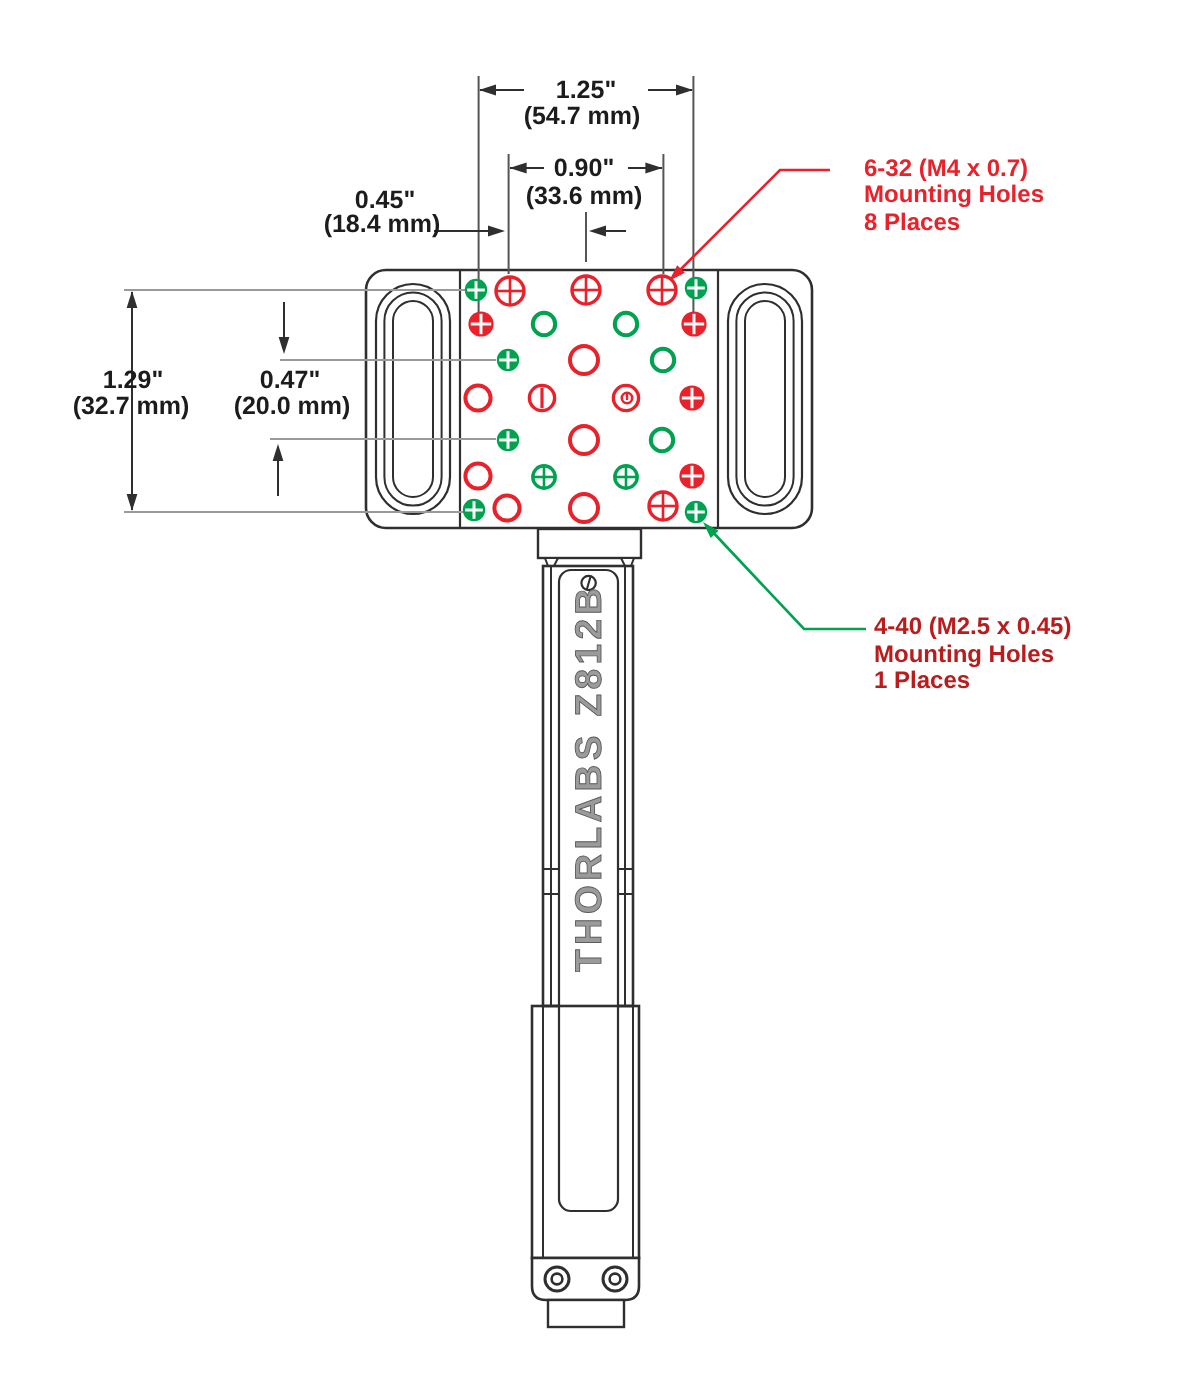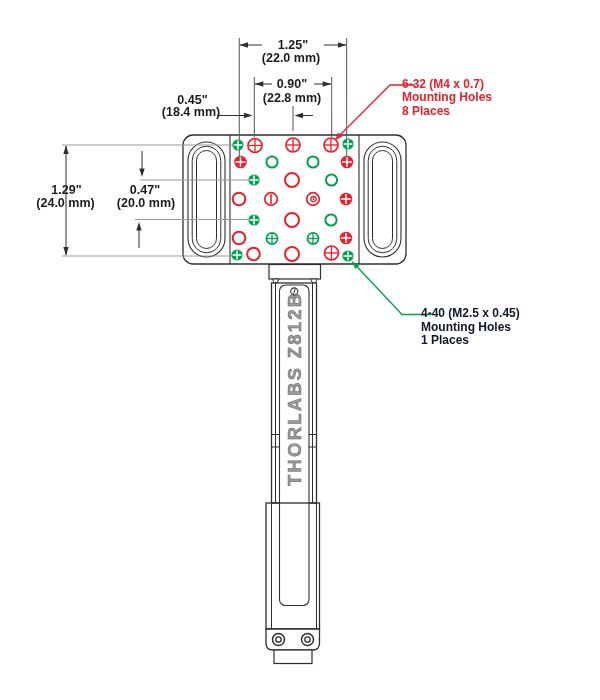--- a/index.html
+++ b/index.html
@@ -140,34 +140,34 @@
       <circle cx="292" cy="254" r="7" stroke="#e8212a" stroke-width="2" fill="#fff"></circle>
       <circle cx="331.5" cy="253" r="7" stroke="#e8212a" stroke-width="1.7" fill="#fff"></circle>
       <line x1="325" y1="253" x2="338" y2="253" stroke="#e8212a" stroke-width="1.3"></line>
       <line x1="331.5" y1="246.5" x2="331.5" y2="259.5" stroke="#e8212a" stroke-width="1.3"></line>
       <circle cx="348" cy="256" r="5.6" stroke="#00a24f" stroke-width="0" fill="#00a24f"></circle>
       <line x1="343.59999999999997" y1="256" x2="352.40000000000003" y2="256" stroke="#fff" stroke-width="1.5"></line>
       <line x1="348" y1="251.6" x2="348" y2="260.40000000000003" stroke="#fff" stroke-width="1.5"></line>
     </svg>
 
   <div class="dim" style="left:293px;top:38.5px">1.25"</div>
-  <div class="dim" style="left:291px;top:51.5px">(22.0 mm)</div>
+  <div class="dim" style="left:291px;top:51.5px">(54.7 mm)</div>
   <div class="dim" style="left:292px;top:78px">0.90"</div>
-  <div class="dim" style="left:292px;top:91.5px">(22.8 mm)</div>
+  <div class="dim" style="left:292px;top:91.5px">(33.6 mm)</div>
   <div class="dim" style="left:192.5px;top:93.5px">0.45"</div>
   <div class="dim" style="left:191px;top:106px">(18.4 mm)</div>
 
   <div class="dim" style="left:66.5px;top:184px">1.29"</div>
-  <div class="dim" style="left:65.5px;top:196.5px">(24.0 mm)</div>
+  <div class="dim" style="left:65.5px;top:196.5px">(32.7 mm)</div>
   <div class="dim" style="left:145px;top:184px">0.47"</div>
   <div class="dim" style="left:146px;top:196.5px">(20.0 mm)</div>
 
-  <div class="callout" id="callout-red" style="left: 402px; top: 77.5px; color: rgb(232, 33, 42);">
+  <div class="callout" id="callout-red" style="left: 432px; top: 77.5px; color: rgb(232, 33, 42);">
     <div>6-32 (M4 x 0.7)</div>
     <div>Mounting Holes</div>
     <div>8 Places</div>
   </div>
-  <div class="callout" id="callout-green" style="left: 421px; top: 307px; color: #0f172a;">
+  <div class="callout" id="callout-green" style="left: 437px; top: 307px; color: #b91c1c;">
     <div>4-40 (M2.5 x 0.45)</div>
     <div>Mounting Holes</div>
     <div>1 Places</div>
   </div>
 </div>
 
 </body></html>

